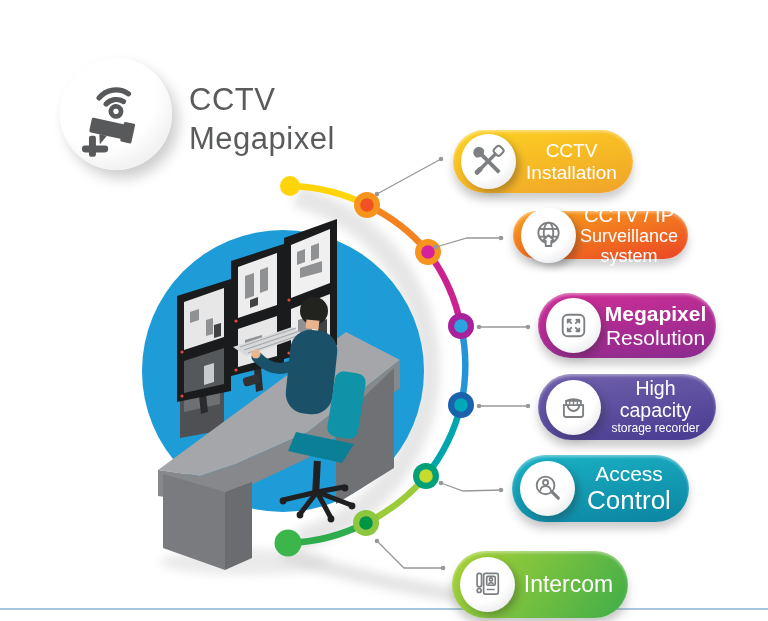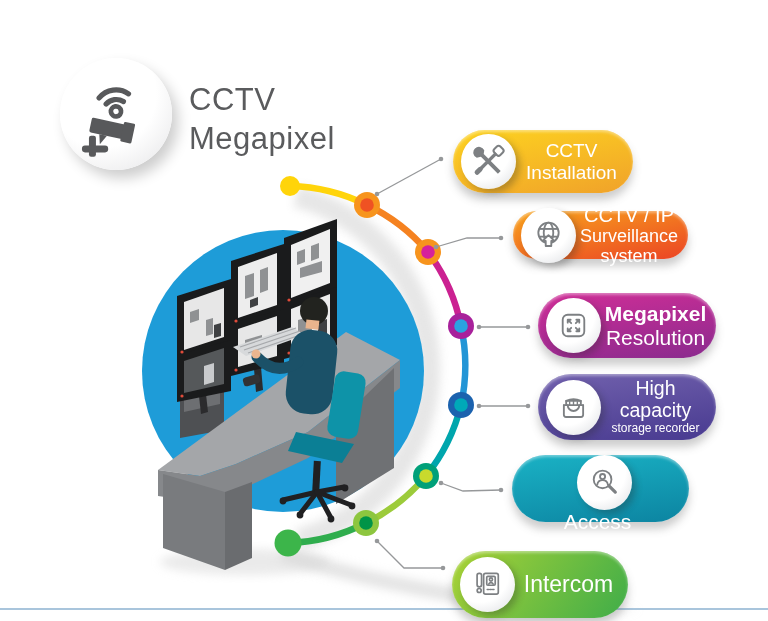--- a/index.html
+++ b/index.html
@@ -305,29 +305,29 @@
       <div class="pill-circle">
         <svg>
           <use href="#sym-storage-recorder-icon"></use>
         </svg>
       </div>
       <div class="pill-text">
         <span style="font-size: 19.5px;">High capacity</span>
         <span style="font-size: 12px;">storage recorder</span>
       </div>
     </div>
-    <div class="pill" style="left: 512px; top: 455px; width: 177px; height: 67px; border-radius: 33.5px; background: linear-gradient(172deg, rgb(26, 178, 197), rgb(12, 132, 161)); flex-direction: column;">
+    <div class="pill" style="left: 512px; top: 455px; width: 177px; height: 67px; border-radius: 33.5px; background: linear-gradient(172deg, rgb(26, 178, 197), rgb(12, 132, 161));">
       <div class="pill-circle">
         <svg>
           <use href="#sym-access-control-icon"></use>
         </svg>
       </div>
       <div class="pill-text">
         <span style="font-size: 21px;">Access</span>
-        <span style="font-size: 21px;">Control</span>
+        <span style="font-size: 26px;">Control</span>
       </div>
     </div>
     <div class="pill" style="left: 452px; top: 535px; width: 176px; height: 67px; border-radius: 33.5px; background: linear-gradient(125deg, rgb(170, 210, 54), rgb(63, 173, 73)); margin-top: 16px;">
       <div class="pill-circle">
         <svg>
           <use href="#sym-intercom-icon"></use>
         </svg>
       </div>
       <div class="pill-text">
         <span style="font-size: 23px;">Intercom</span>

